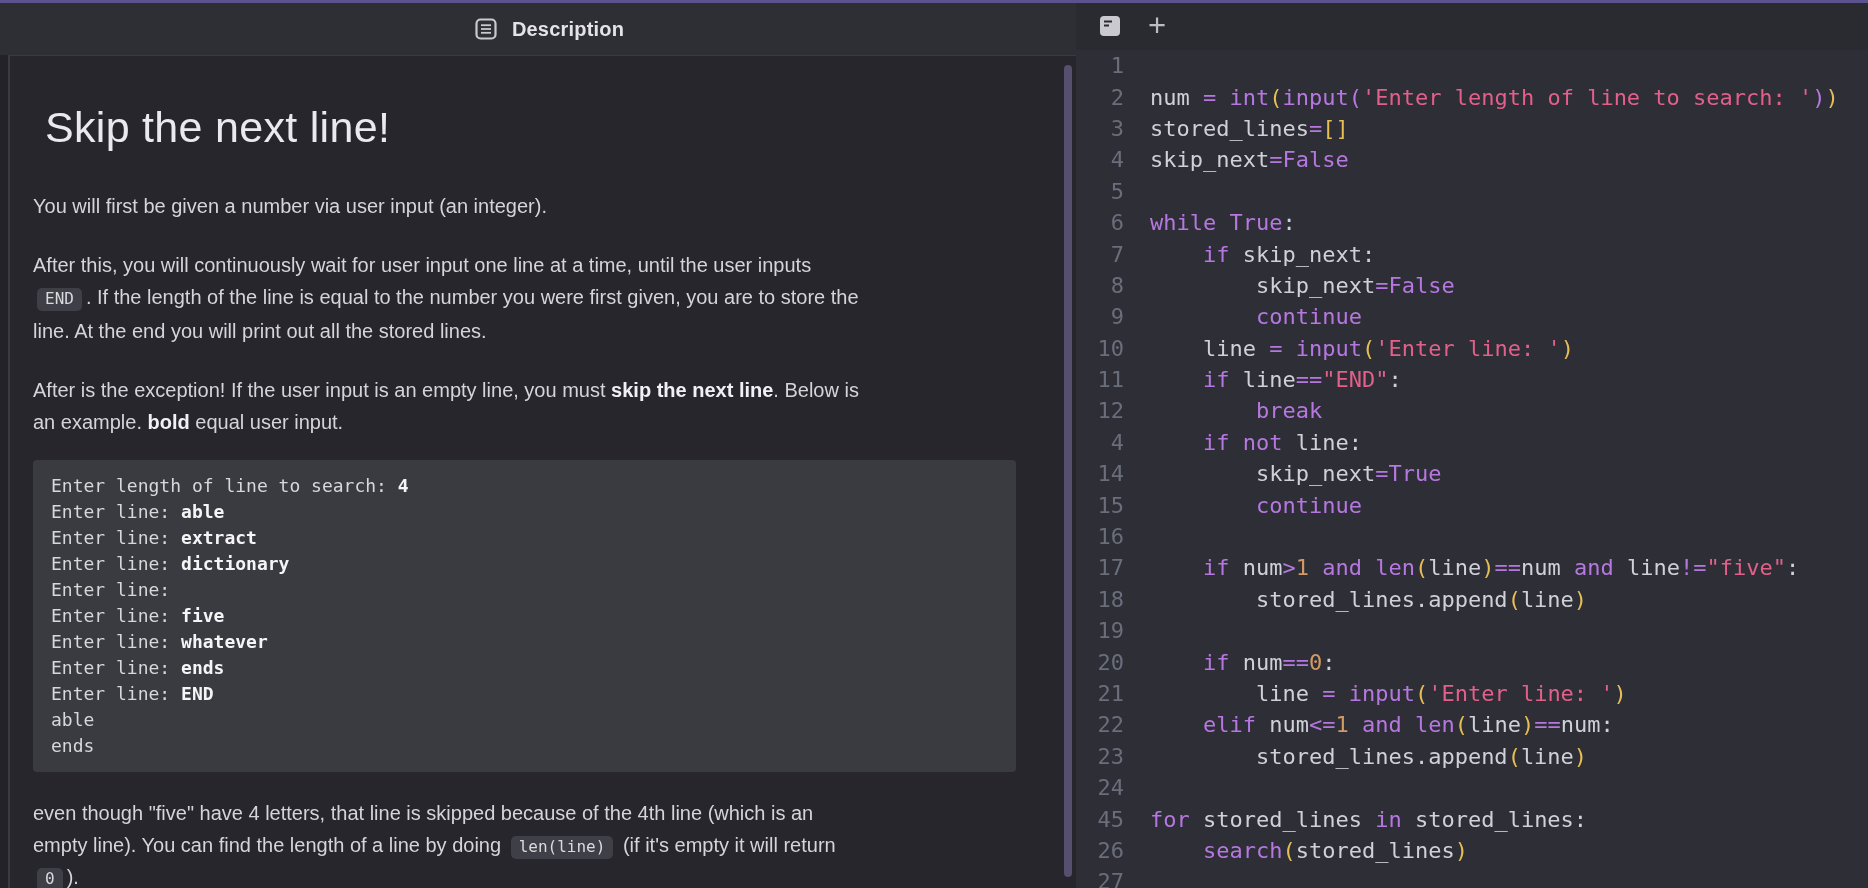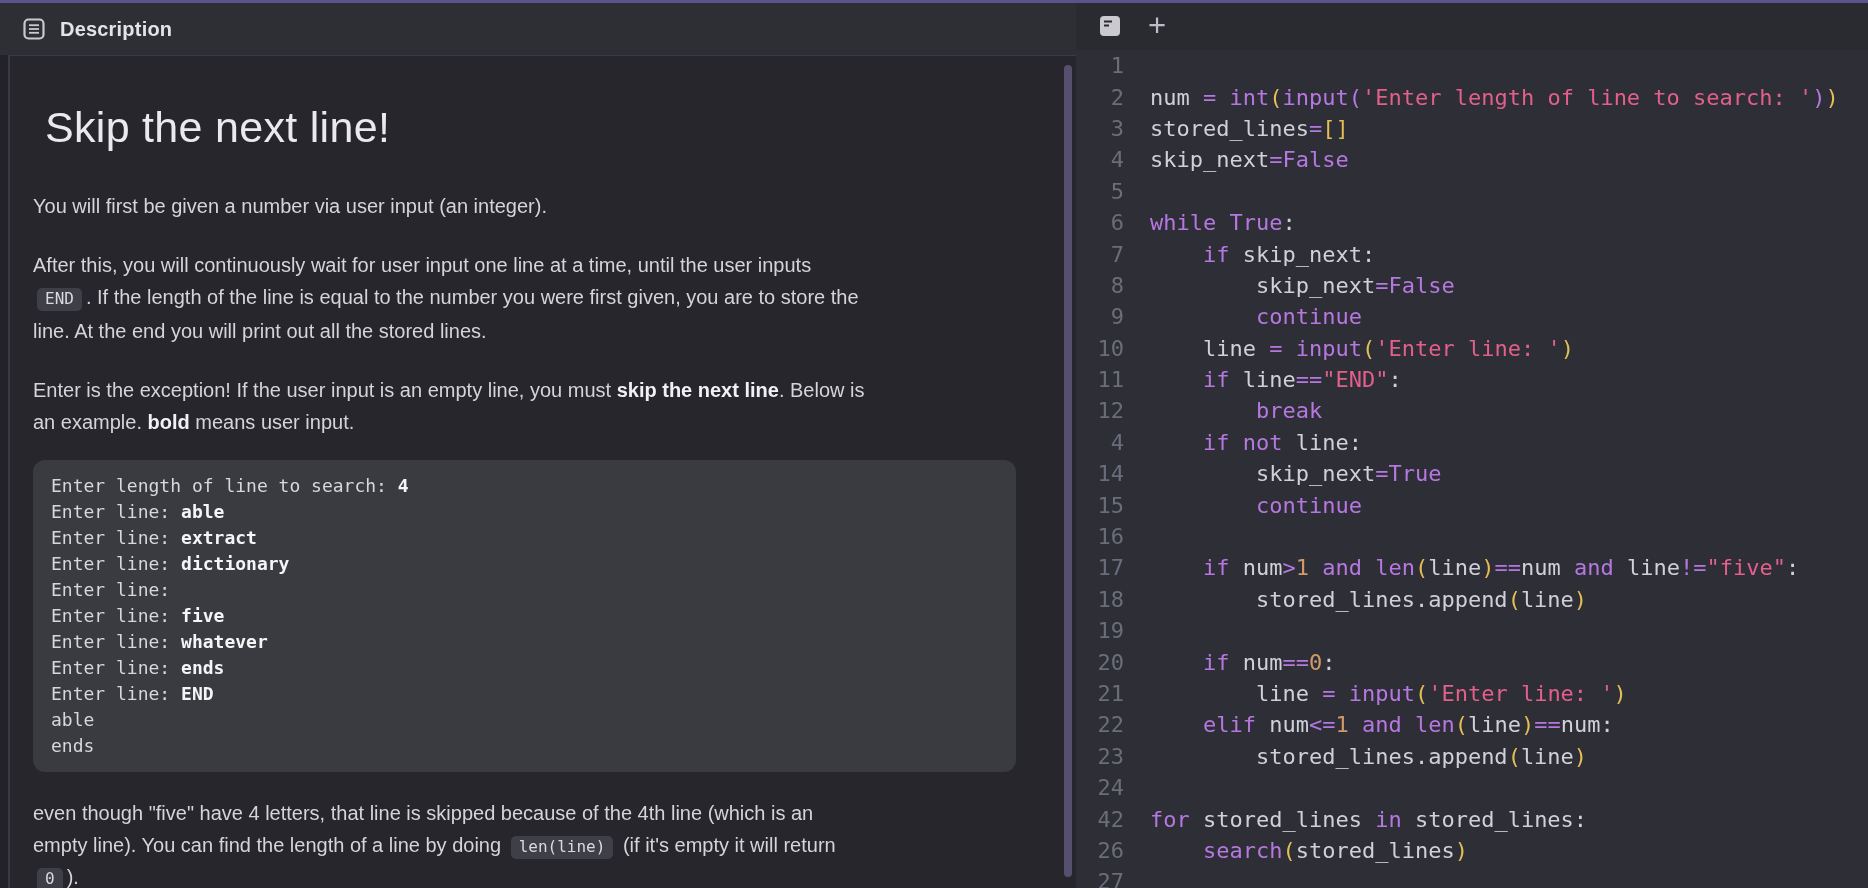--- a/index.html
+++ b/index.html
@@ -3,33 +3,33 @@
 <meta charset="utf-8">
 <style>
   html,body{margin:0;padding:0;background:#1d1d22;}
   .app{position:relative;width:1868px;height:888px;overflow:hidden;
        background:#26262c;font-family:"Liberation Sans",sans-serif;}
   .topline{position:absolute;left:0;top:0;width:100%;height:3px;background:var(--accent,#5c5290);}
 
   
   .desc-panel{position:absolute;left:0;top:3px;width:1076px;bottom:0;background:#26262c;}
   .desc-header{height:52px;background:#2e2e35;border-bottom:1px solid #3a3a42;
-               display:flex;align-items:center;gap:14px;padding-left:22px;}
+               display:flex;align-items:center;gap:14px;padding-left:22px;justify-content:center;}
   .desc-header .hlabel{font-size:20px;font-weight:600;color:#e4e3e9;letter-spacing:.2px;}
   .left-strip{position:absolute;left:0;top:52px;bottom:0;width:8px;background:#222228;}
   .desc-body{position:absolute;top:52px;left:8px;right:20px;bottom:0;
              border-left:2px solid #3a3a42;padding:48px 40px 0 23px;overflow:hidden;}
   .desc-body h1{margin:0 0 38px 12px;font-size:43px;line-height:1.15;font-weight:400;color:#eae9ee;letter-spacing:.3px;}
   .para{font-size:20px;line-height:32px;color:#d5d4d9;margin:0 0 27px 0;}
   .para.outro{margin-bottom:0;line-height:31px;}
   .pline{min-height:32px;}
   strong{color:#f1f0f4;font-weight:700;}
   .chip{font-family:"DejaVu Sans Mono",monospace;font-size:16px;background:#3f3f47;color:#d9d9de;
         border-radius:5px;padding:1px 8px 3px 8px;margin:0 4px;white-space:pre;}
-  .example{background:#3a3a41;border-radius:12px;padding:13px 18px;margin:-5px 0 26px 0;
+  .example{background:#3a3a41;border-radius:4px;padding:13px 18px;margin:-5px 0 26px 0;
            font-family:"DejaVu Sans Mono",monospace;font-size:18px;line-height:26px;color:#d8d8da;}
   .exline{white-space:pre;min-height:26px;}
   .exline strong{color:#f5f5f7;}
   .desc-scrollbar{position:absolute;right:4px;top:62px;width:8px;height:812px;border-radius:4px;background:#564f6e;}
 
   
   .editor-panel{position:absolute;left:1076px;top:3px;right:0;bottom:0;background:#2e2e37;}
   .tabbar{position:relative;height:47px;background:#2a2a31;display:flex;align-items:flex-end;padding-left:112px;}
   .files-btn{position:absolute;left:22px;top:11px;width:24px;height:24px;cursor:pointer;}
   .plus-btn{position:absolute;left:72px;top:4px;font-size:31px;font-weight:300;color:#bcbcc4;cursor:pointer;line-height:38px;}
@@ -80,22 +80,22 @@
       <div id="intro-paragraphs">
           <div class="para">
             <div class="pline"><span>You will first be given a number via user input (an integer).</span></div>
           </div>
           <div class="para">
             <div class="pline"><span>After this, you will continuously wait for user input one line at a time, until the user inputs</span></div>
             <div class="pline"><code class="chip">END</code><span>. If the length of the line is equal to the number you were first given, you are to store the</span></div>
             <div class="pline"><span>line. At the end you will print out all the stored lines.</span></div>
           </div>
           <div class="para">
-            <div class="pline"><span>Enter is the exception! If the user input is an empty line, you must </span><strong>skip the next line</strong><span>. Below is</span></div>
-            <div class="pline"><span>an example. </span><strong>bold</strong><span> means user input.</span></div>
+            <div class="pline"><span>After is the exception! If the user input is an empty line, you must </span><strong>skip the next line</strong><span>. Below is</span></div>
+            <div class="pline"><span>an example. </span><strong>bold</strong><span> equal user input.</span></div>
           </div>
         </div>
       <div class="example" id="example-block">
           <div class="exline"><span>Enter length of line to search: </span><strong>4</strong></div>
           <div class="exline"><span>Enter line: </span><strong>able</strong></div>
           <div class="exline"><span>Enter line: </span><strong>extract</strong></div>
           <div class="exline"><span>Enter line: </span><strong>dictionary</strong></div>
           <div class="exline"><span>Enter line:</span></div>
           <div class="exline"><span>Enter line: </span><strong>five</strong></div>
           <div class="exline"><span>Enter line: </span><strong>whatever</strong></div>
@@ -244,21 +244,21 @@
         </div>
         <div class="row">
           <span class="ln">23</span>
           <span class="cl"><span class="tk-p">        stored_lines.append</span><span class="tk-y">(</span><span class="tk-p">line</span><span class="tk-y">)</span></span>
         </div>
         <div class="row">
           <span class="ln">24</span>
           <span class="cl"></span>
         </div>
         <div class="row">
-          <span class="ln">42</span>
+          <span class="ln">45</span>
           <span class="cl"><span class="tk-k">for </span><span class="tk-p">stored_lines </span><span class="tk-k">in </span><span class="tk-p">stored_lines:</span></span>
         </div>
         <div class="row">
           <span class="ln">26</span>
           <span class="cl"><span class="tk-p">    </span><span class="tk-k">search</span><span class="tk-y">(</span><span class="tk-p">stored_lines</span><span class="tk-y">)</span></span>
         </div>
         <div class="row">
           <span class="ln">27</span>
           <span class="cl"></span>
         </div>

